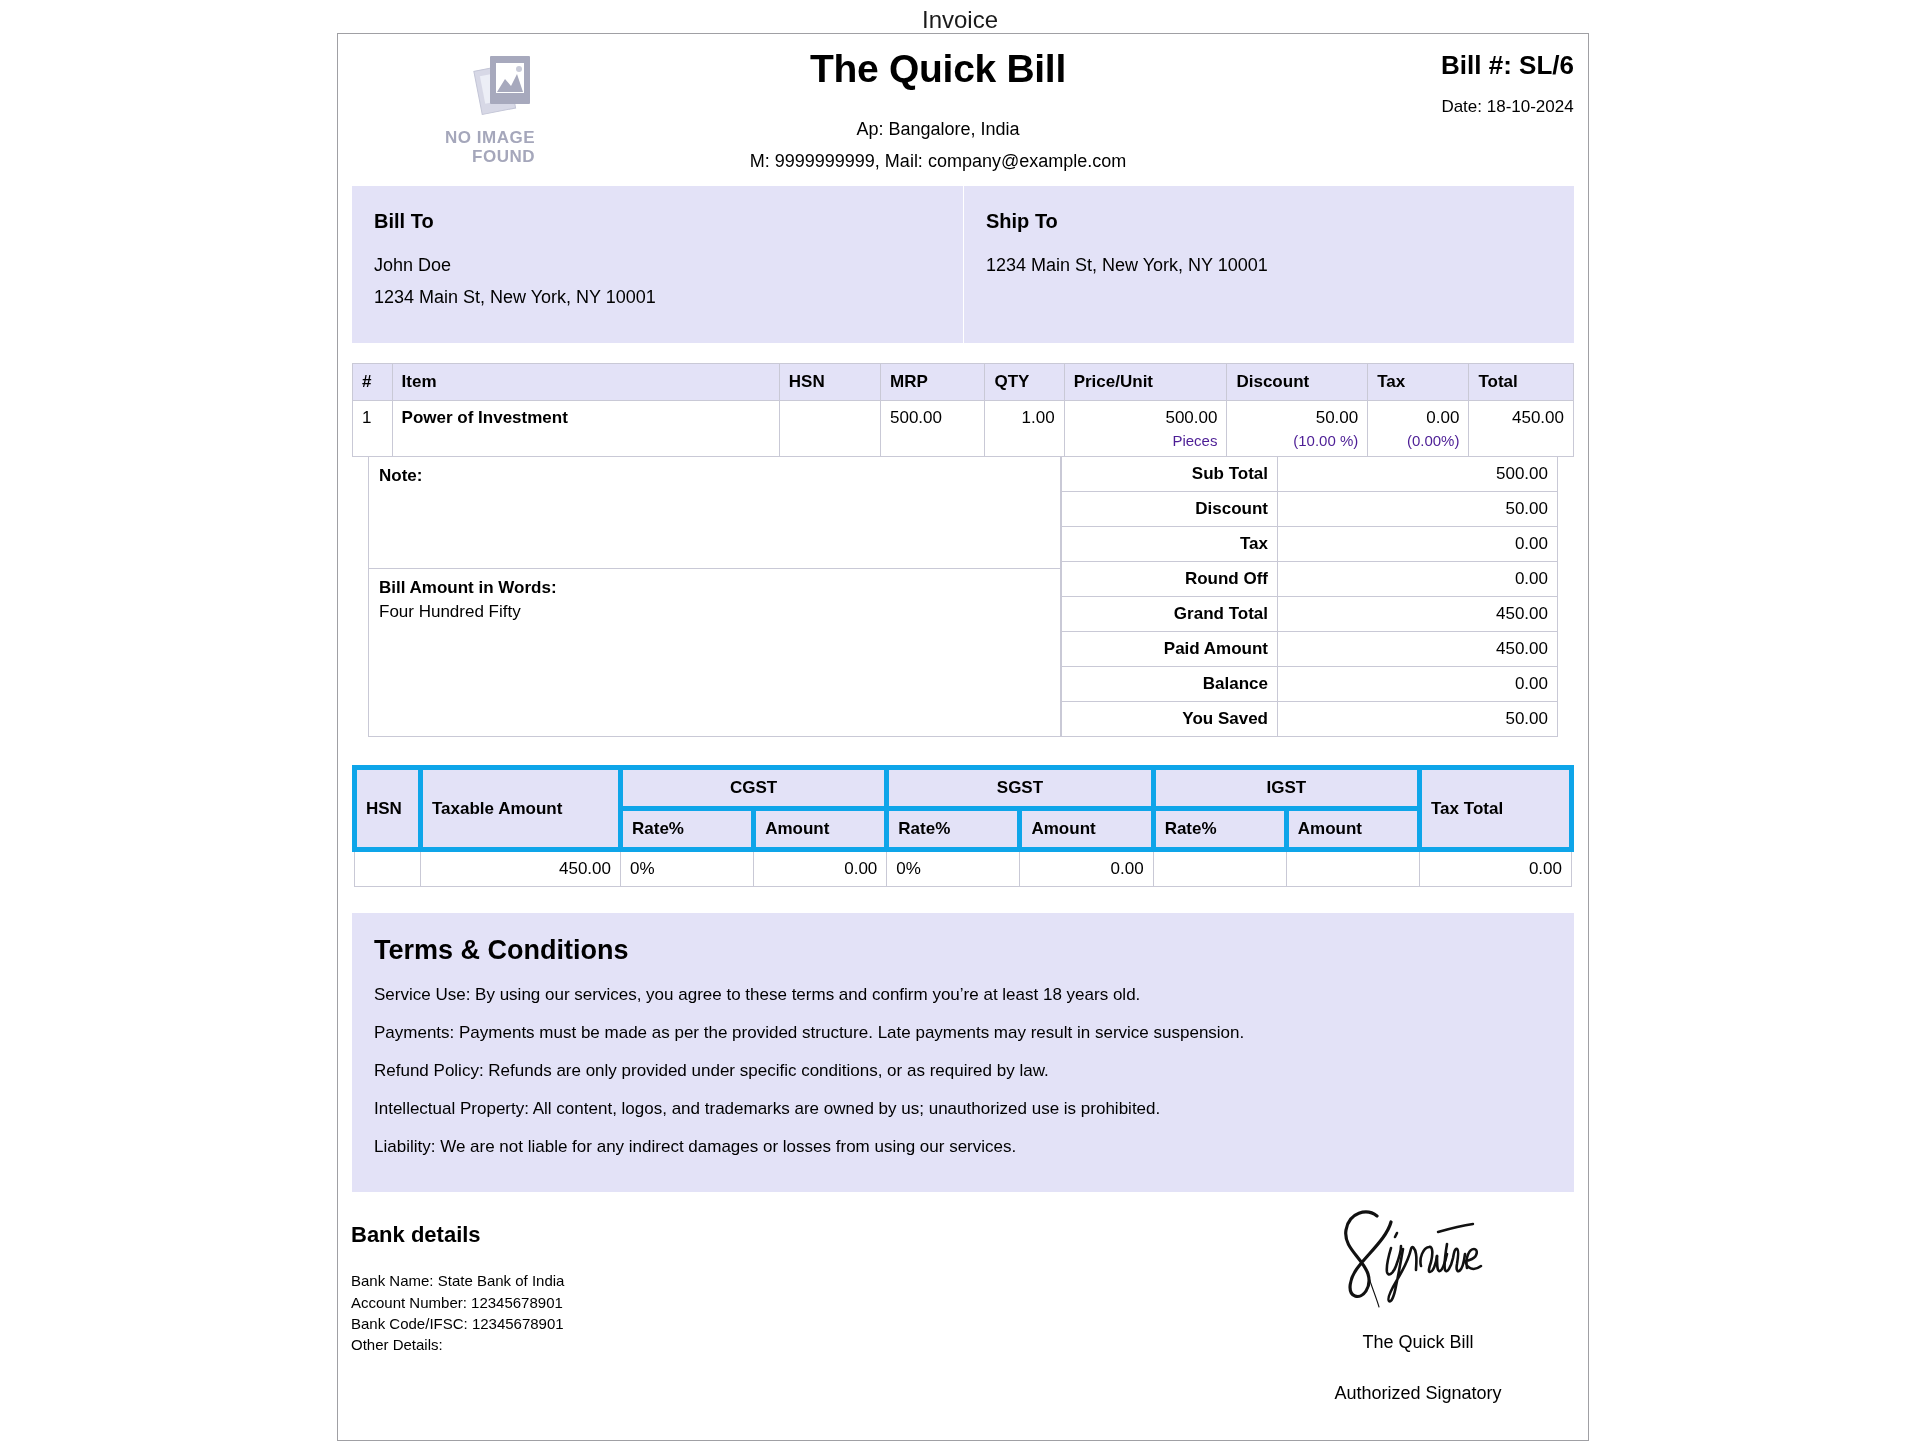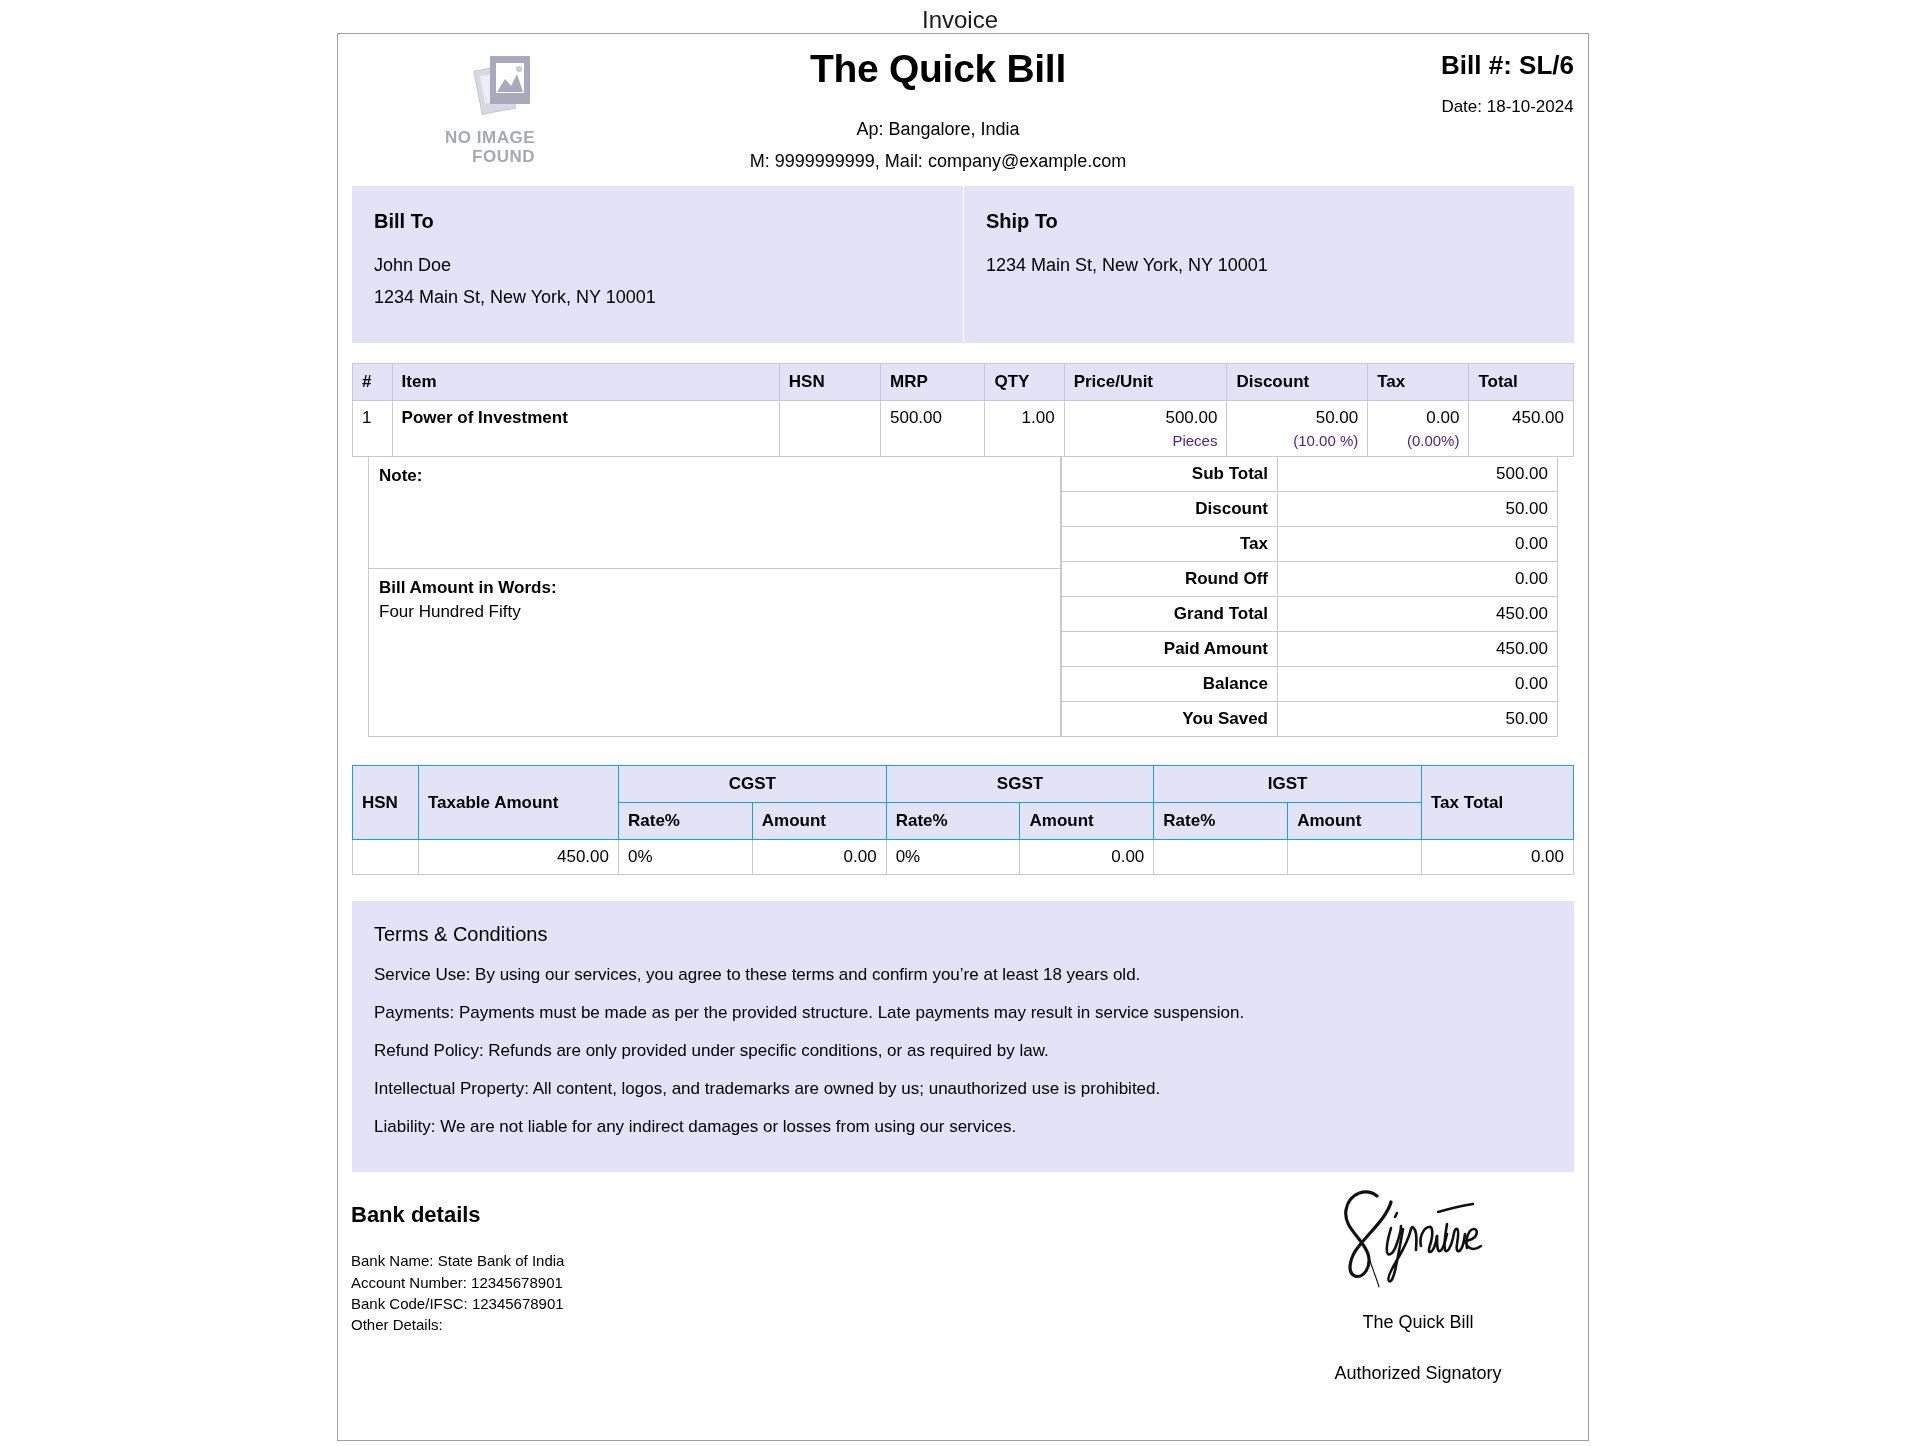--- a/index.html
+++ b/index.html
@@ -132,42 +132,42 @@
   .t-label { text-align: right; font-weight: 700; width: 216px; }
   .t-val { text-align: right; }
 
   
   .gst-wrap { margin: 28px 14px 0 14px; }
   table.gst { width: 100%; border-collapse: collapse; table-layout: fixed; }
   table.gst th {
     background: #e3e2f7;
     font-size: 17px; font-weight: 700;
     padding: 8px 9px;
-    border: 1px solid #0ea5e9;
+    border: 5px solid #0ea5e9;
     text-align: left;
     white-space: nowrap;
   }
   table.gst th.ctr { text-align: center; }
   table.gst td {
     font-size: 17px; padding: 7px 9px;
     border: 1px solid #c9c9d6; height: 30px;
   }
   .g-hsn { width: 66px; }
   .g-tax { width: 200px; }
   .g-rate { width: 94px; }
   .g-amt { width: 146px; }
   .g-tamt { width: 152px; }
 
   
   .terms {
     margin: 26px 14px 0 14px;
     background: #e3e2f7;
     padding: 22px 22px 26px 22px;
   }
-  .terms h3 { margin: 0 0 10px 0; font-size: 20px; font-weight: 400; }
+  .terms h3 { margin: 0 0 10px 0; font-size: 27px; font-weight: 700; }
   .terms p { margin: 0; padding: 8px 0; font-size: 17px; line-height: 1.3; }
 
   
   .foot { position: relative; margin: 30px 0 0 0; height: 265px; }
   .bank { position: absolute; left: 13px; top: 0; }
   .bank h3 { margin: 0 0 22px 0; font-size: 22px; font-weight: 700; }
   .bank-line { font-size: 15px; line-height: 1.42; }
   .sign { position: absolute; right: 0px; top: -18px; width: 340px; text-align: center; }
   .sign-img { display: block; margin: 0 auto; }
   .sign-name { font-size: 18px; margin-top: 14px; }

